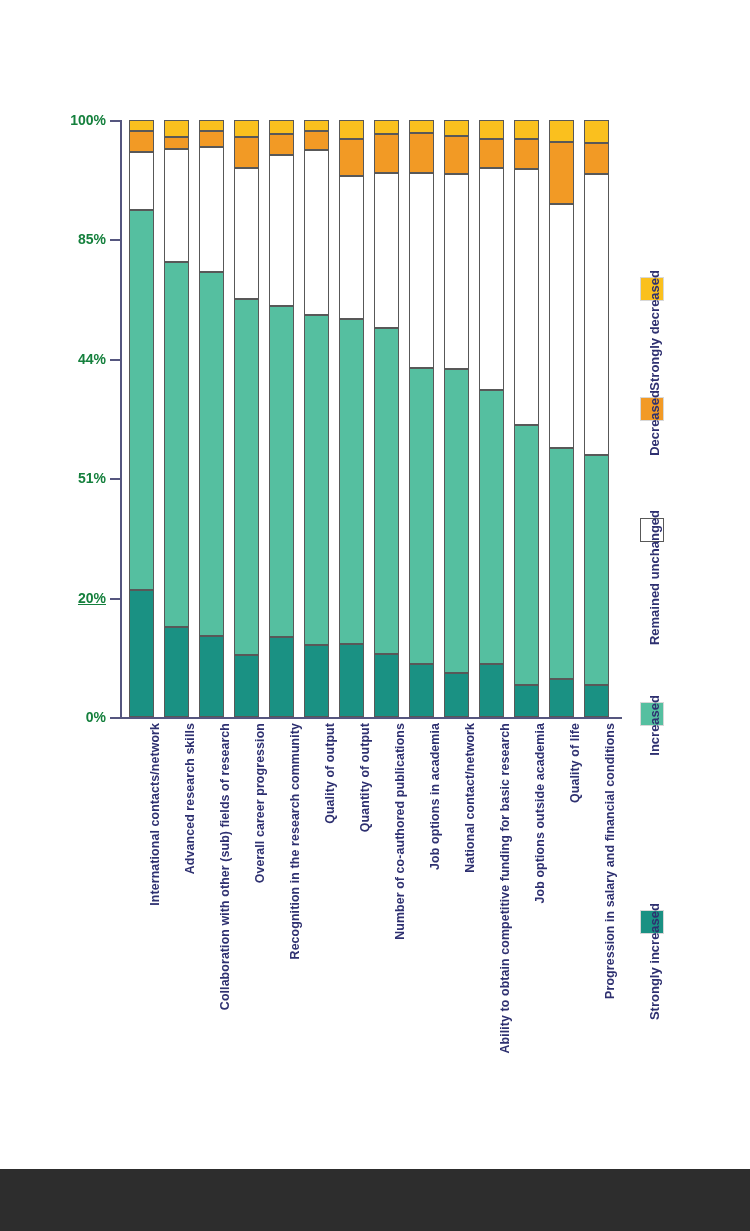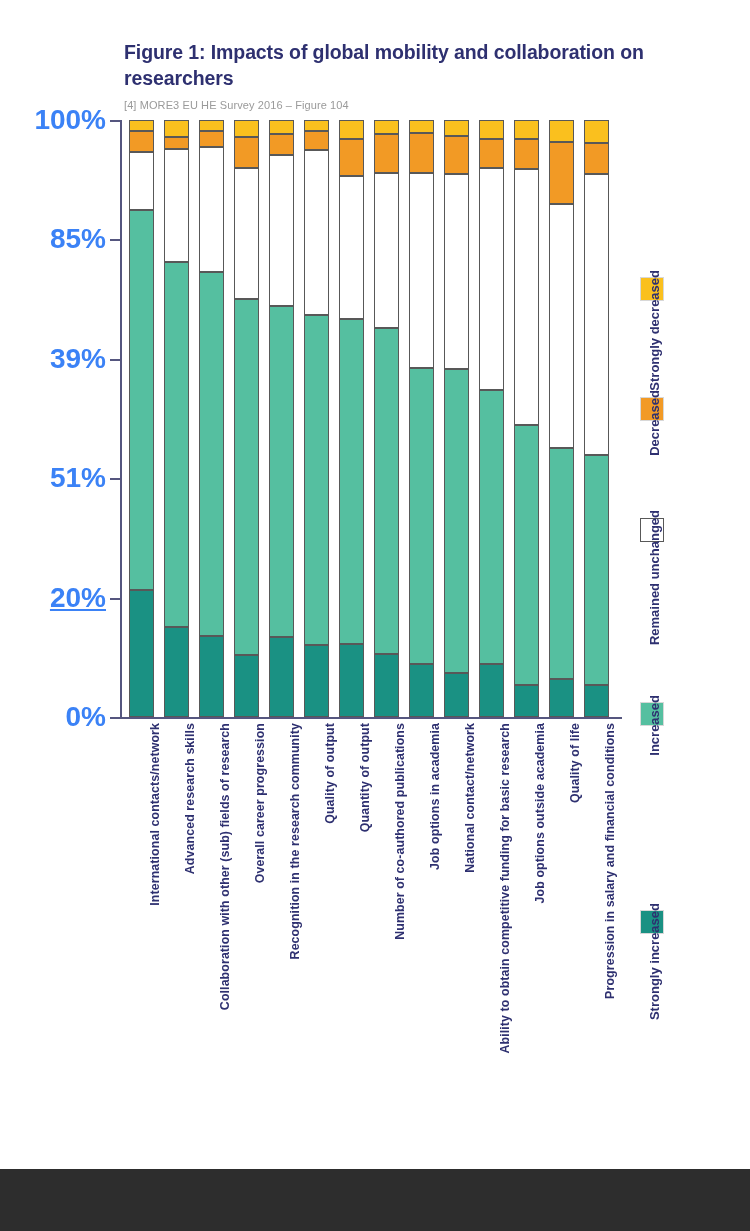--- a/index.html
+++ b/index.html
@@ -67,23 +67,23 @@
     position: absolute;
     left: -12px; top: 597px;
     width: 512px; height: 0;
     border-top: 2px solid #55567f;
   }
   .ytick-label {
     position: absolute;
     right: 100%;
     margin-right: 16px;
     transform: translateY(-50%);
-    font-size: 28px;
-    font-weight: bold;
-    color: #3b82f6;
+    font-size: 14px;
+    font-weight: bold;
+    color: #15803d;
     white-space: nowrap;
   }
   .bar {
     position: absolute;
     bottom: 0;
     width: 25px;
   }
   .seg {
     position: absolute;
     left: 0; width: 100%;
@@ -131,37 +131,33 @@
     white-space: nowrap;
     transform-origin: left top;
     transform: rotate(-90deg) translateX(-100%);
   }
 </style>
 </head>
 <body>
 
 <div id="page">
 
-  <div id="heading-block">
-    <div id="chart-title">Figure 1: Impacts of global mobility and collaboration on researchers</div>
-    <div id="chart-subtitle">[4] MORE3 EU HE Survey 2016 – Figure 104</div>
-  </div>
 
   <div id="plot-area">
     <div id="axis-line"></div>
     <div id="baseline"></div>
     <div id="yticks">
         <div class="gridline" style="top: 597px;"></div>
         <div class="ytick-label" style="top: 597px;">0%</div>
         <div class="gridline" style="top: 477.6px;"></div>
         <div class="ytick-label" style="top: 477.6px; text-decoration: underline;">20%</div>
         <div class="gridline" style="top: 358.2px;"></div>
         <div class="ytick-label" style="top: 358.2px;">51%</div>
         <div class="gridline" style="top: 238.8px;"></div>
-        <div class="ytick-label" style="top: 238.8px;">39%</div>
+        <div class="ytick-label" style="top: 238.8px;">44%</div>
         <div class="gridline" style="top: 119.4px;"></div>
         <div class="ytick-label" style="top: 119.4px;">85%</div>
         <div class="gridline" style="top: 0px;"></div>
         <div class="ytick-label" style="top: 0px;">100%</div>
       </div>
     <div id="bars">
         <div class="bar" style="left: 7px; height: 597px;">
           <div class="seg s-strongly-increased" style="bottom: 0px; height: 126.564px;"></div>
           <div class="seg s-increased" style="bottom: 126.564px; height: 380.886px;"></div>
           <div class="seg s-unchanged" style="bottom: 507.45px; height: 57.909px;"></div>

